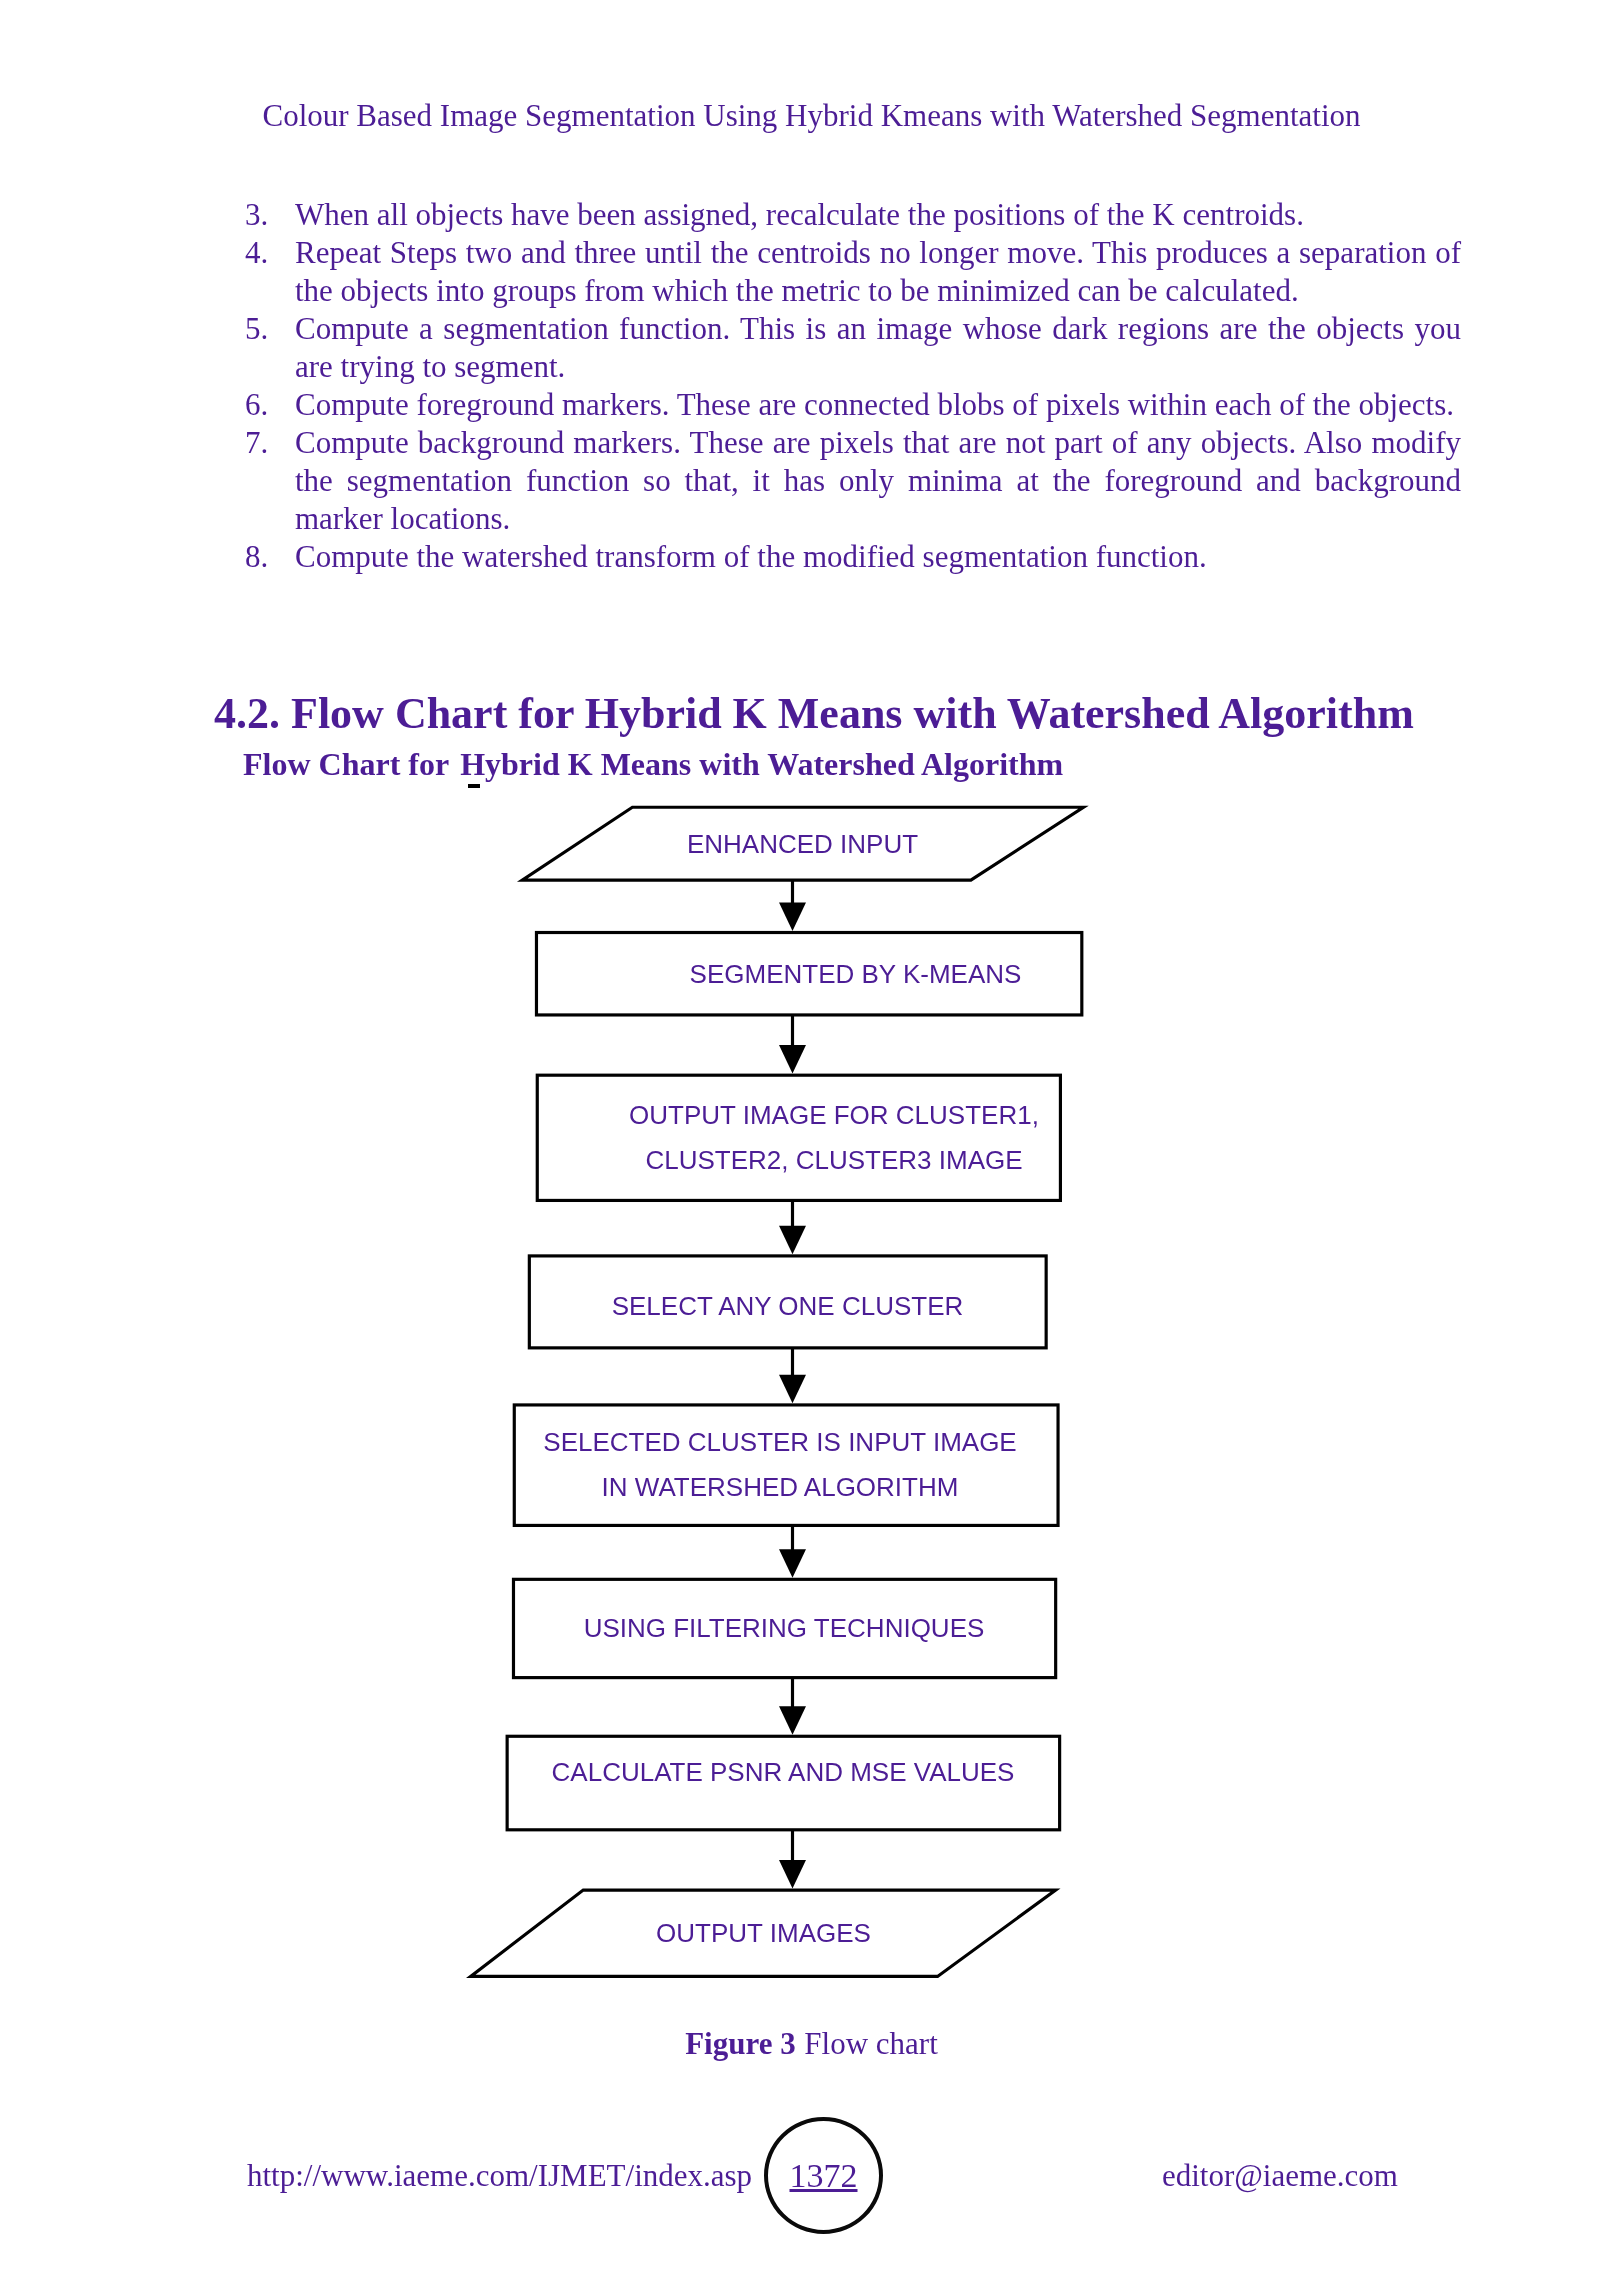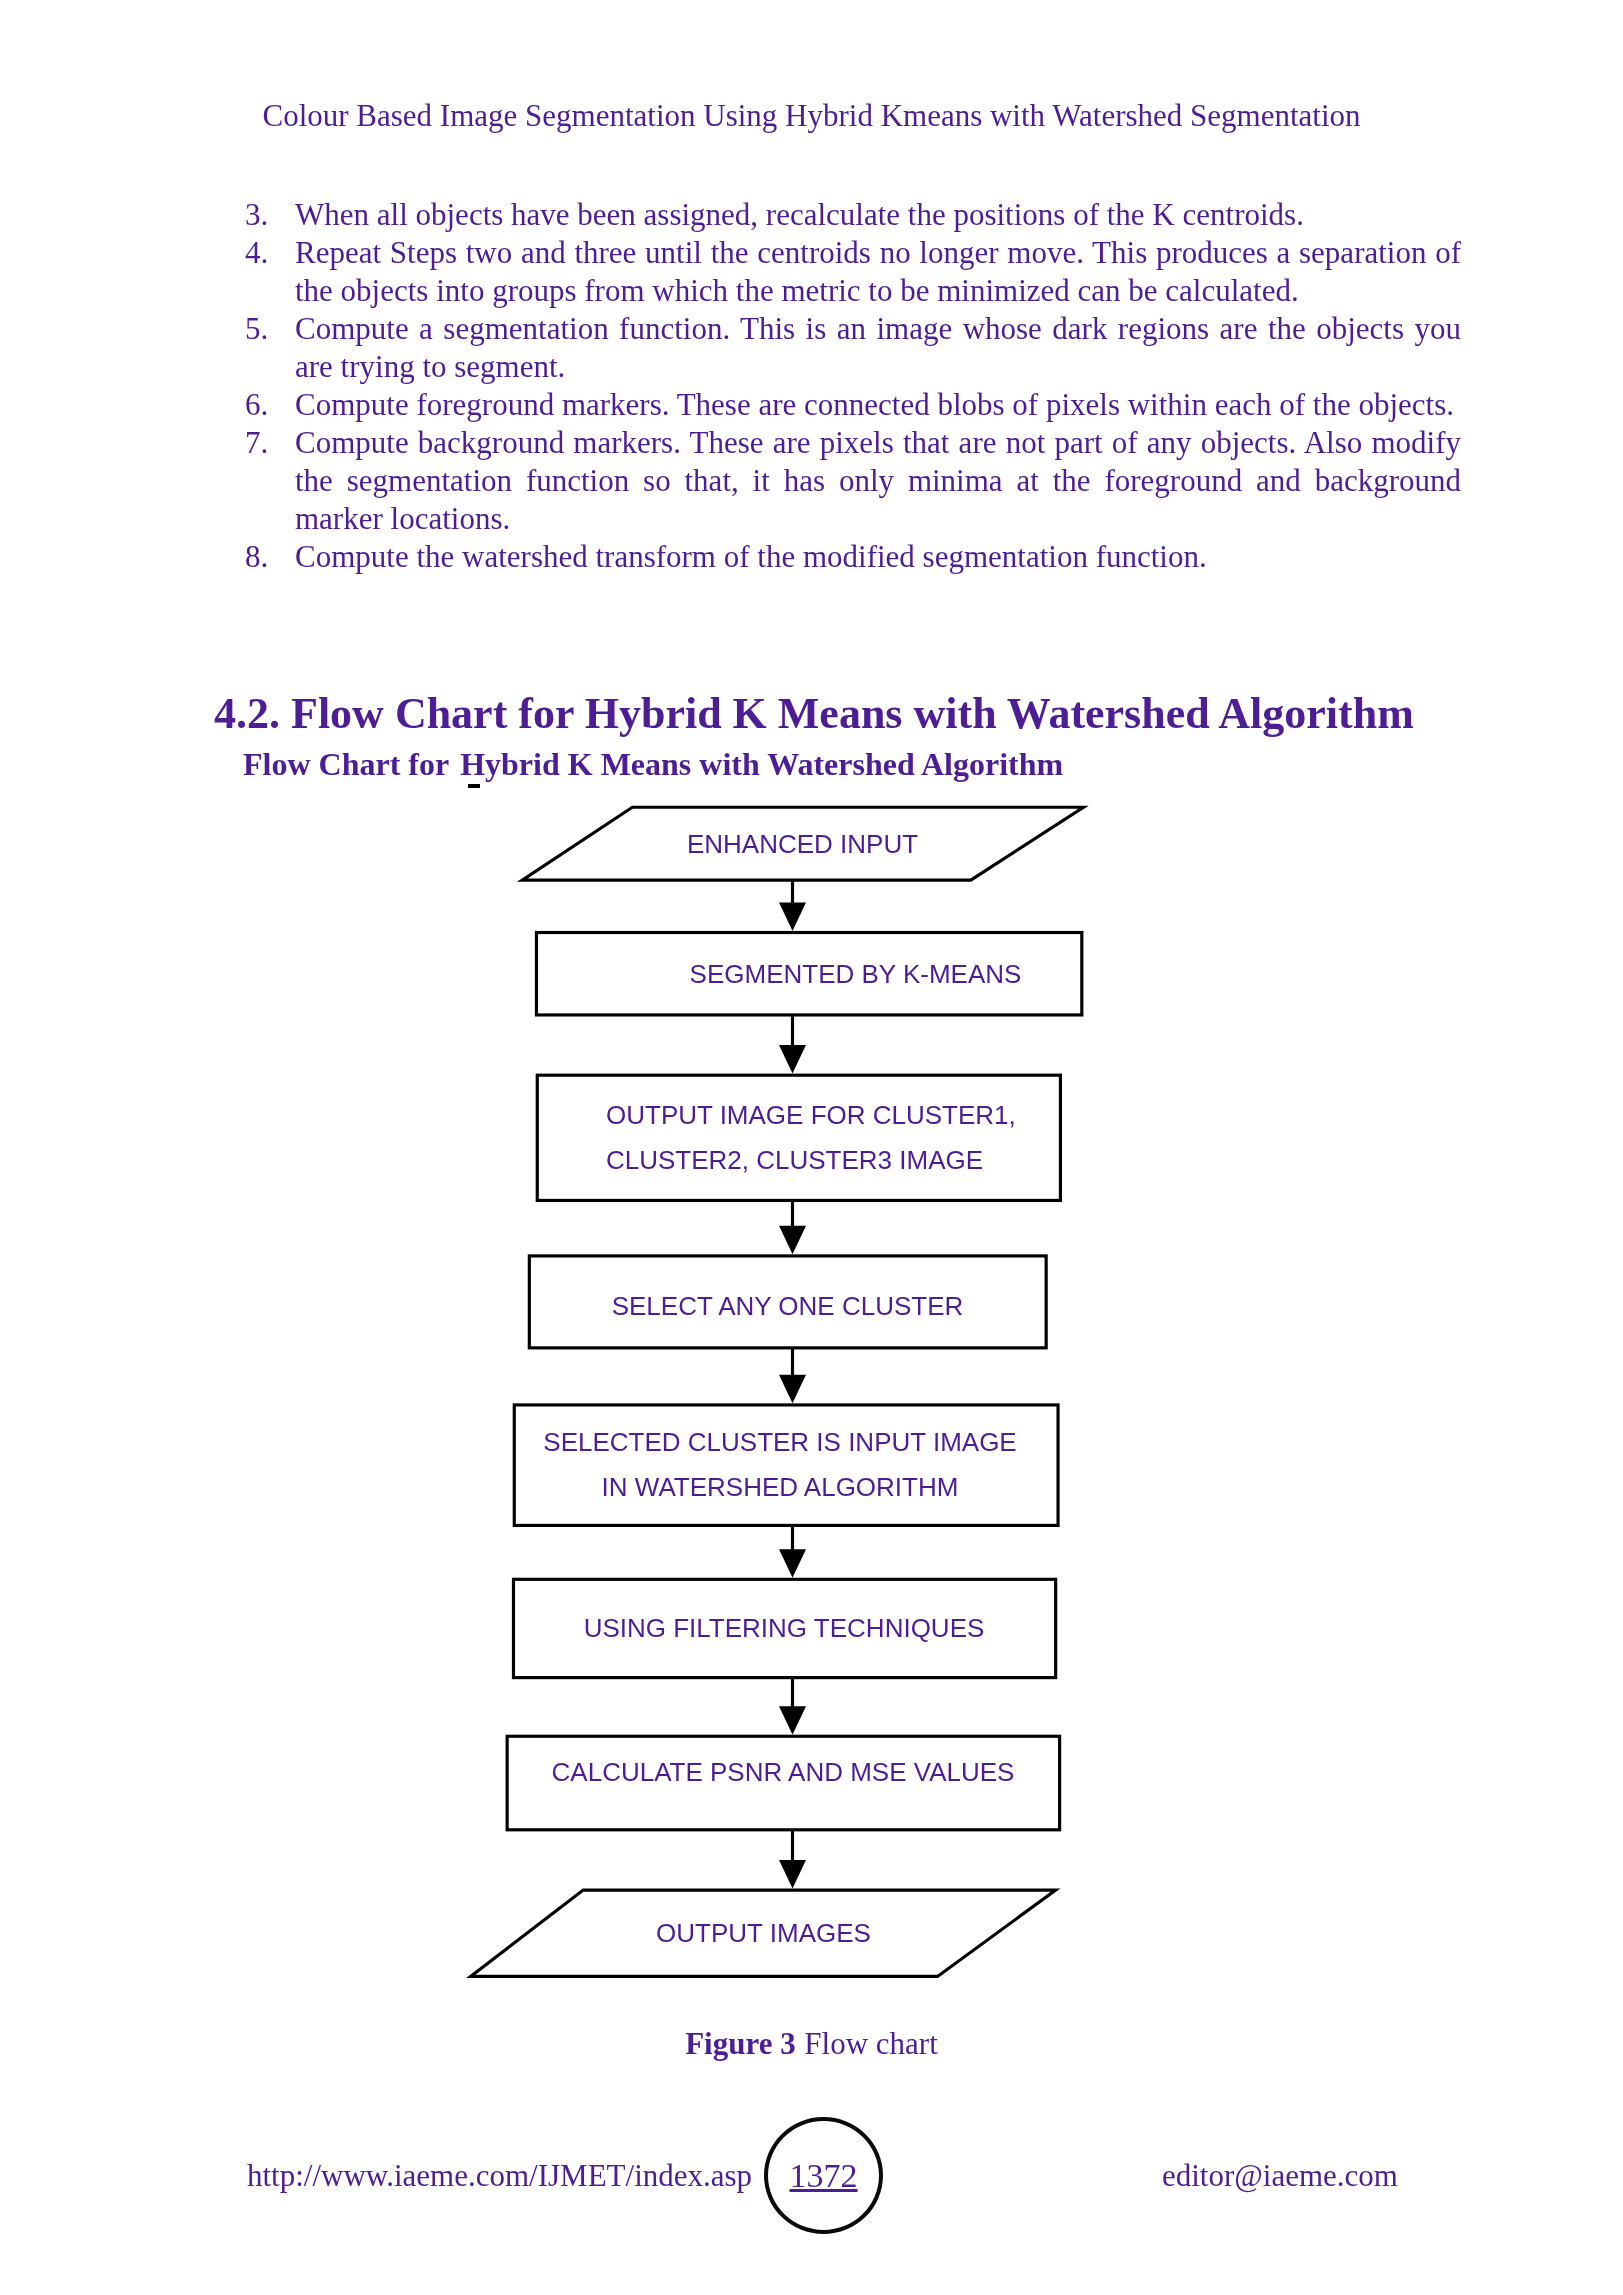--- a/index.html
+++ b/index.html
@@ -24,21 +24,21 @@
   .subtitle .p2 { margin-left:11px; }
   .uspace-mark { position:absolute; left:225px; top:40px; width:12px; height:4px; background:#000; }
   .flow { position:absolute; left:396px; top:793px; width:793px; height:1189px; }
   .flow svg { position:absolute; left:0; top:0; }
   .node-label {
     position:absolute; display:flex; align-items:center; justify-content:center;
     font-family:"Liberation Sans", sans-serif; font-size:26px; line-height:32px;
     text-align:center; white-space:nowrap;
   }
   .node-label.two { flex-direction:column; line-height:45px; }
-  .node-label.leftal { align-items:flex-start; text-align:left; }
+  .node-label.leftal { align-items:center; text-align:left; }
   .t0 { left:126px; top:14.3px;   width:561px; height:73px; }
   .t1 { left:140px; top:140px;  width:543px; height:82px;padding-left:48px; }
   .t2 { left:210px; top:282px;  width:456px; height:125px; }
   .t3 { left:133px; top:463px;  width:517px; height:99px; }
   .t4 { left:112px; top:612px;  width:544px; height:120px; }
   .t5 { left:117px; top:786px;  width:542px; height:98px; }
   .t6 { left:111px; top:943px; width:552px; height:72px; }
   .t7 { left:75px;  top:1097px; width:585px; height:86px; }
   .fig-caption {
     position:absolute; top:2026px; left:0; width:100%; text-align:center; font-size:31px;

